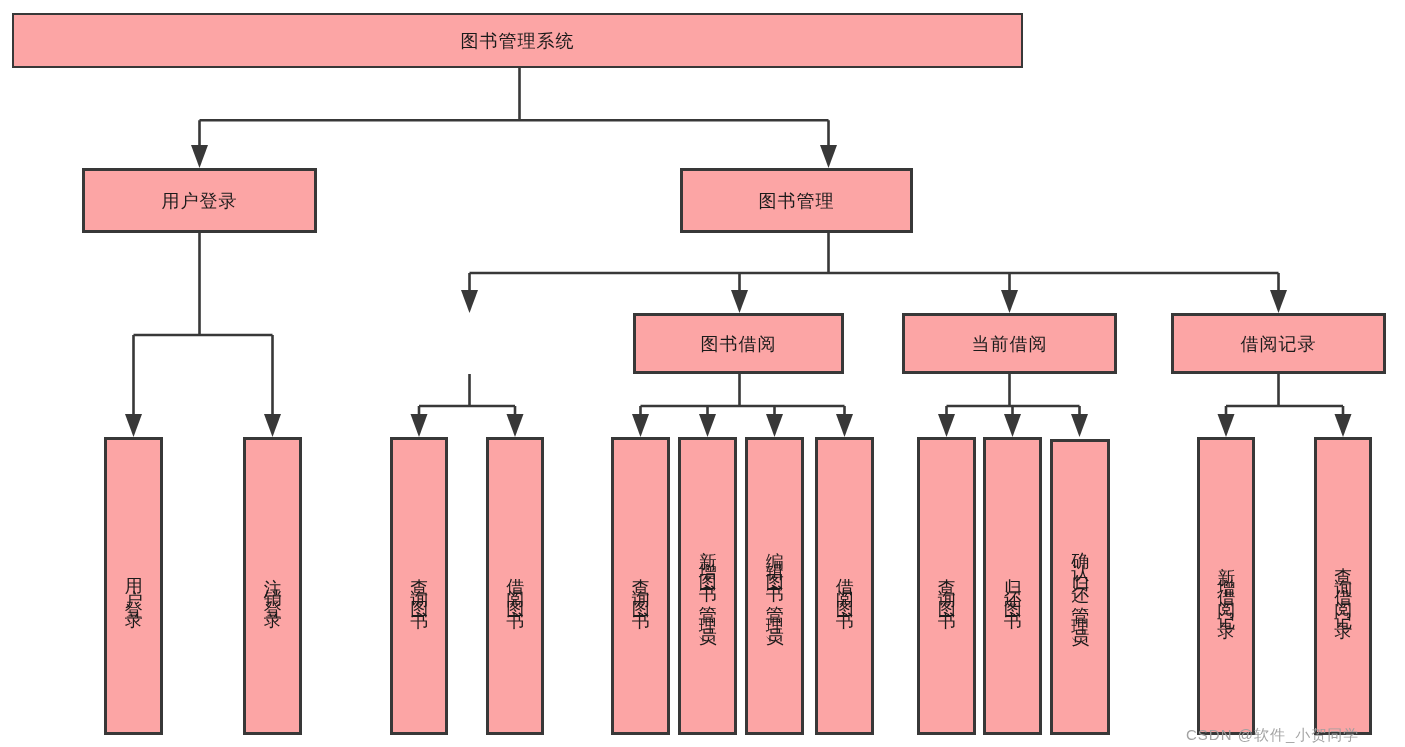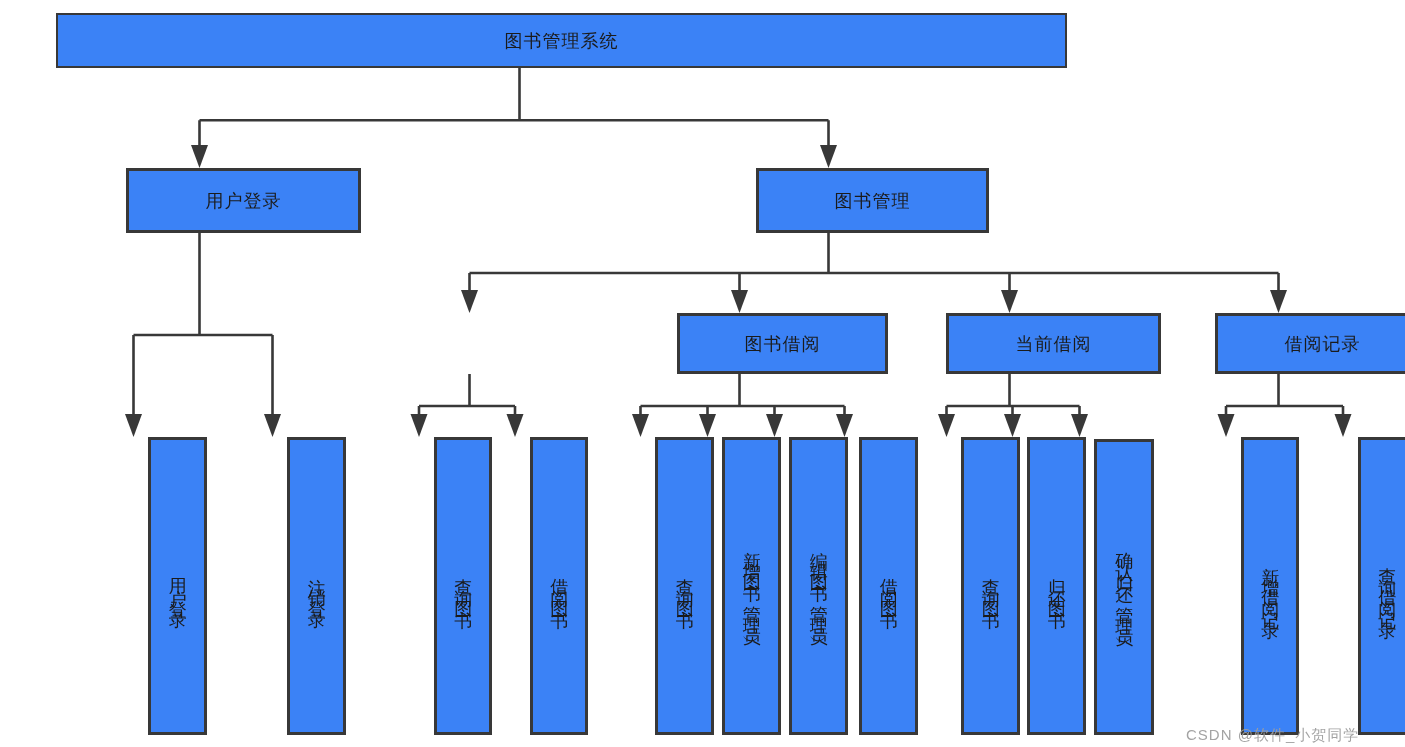--- a/index.html
+++ b/index.html
@@ -9,29 +9,28 @@
     height: 747px;
     background: #ffffff;
     font-family: "Liberation Sans", sans-serif;
     color: #1b1b1b;
     overflow: hidden;
   }
   .wires { position: absolute; left: 0; top: 0; }
   .box {
     position: absolute;
     box-sizing: border-box;
-    background: #3b82f6;
+    background: #fca5a5;
     border: 3px solid #383838;
     display: flex;
     align-items: center;
     justify-content: center;
     font-size: 18px;
     letter-spacing: 1px;
     white-space: nowrap;
-    margin-left: 44px;
   }
   .root-box { border-width: 2px; font-size: 18px; }
   .leaf { letter-spacing: 0; }
   .vtext {
     writing-mode: vertical-rl;
     text-orientation: mixed;
     letter-spacing: 11px;
     line-height: 1.15;
     white-space: nowrap;
   }
@@ -89,21 +88,21 @@
       <polygon points="1004,414 1021,414 1012.5,437"></polygon>
       <polygon points="1071,414 1088,414 1079.5,437"></polygon>
       <polygon points="1217.5,414 1234.5,414 1226,437"></polygon>
       <polygon points="1334.5,414 1351.5,414 1343,437"></polygon>
     </g>
   </svg>
 
   <div class="box root-box" style="left:12px; top:13px; width:1011px; height:55px;">图书管理系统</div>
 
   <div class="box" style="left:82px; top:168px; width:235px; height:65px;">用户登录</div>
-  <div class="box" style="left:712px; top:168px; width:233px; height:65px;">图书管理</div>
+  <div class="box" style="left:680px; top:168px; width:233px; height:65px;">图书管理</div>
 
   <div class="box" style="left:633px; top:313px; width:211px; height:61px;">图书借阅</div>
   <div class="box" style="left:902px; top:313px; width:215px; height:61px;">当前借阅</div>
   <div class="box" style="left:1171px; top:313px; width:215px; height:61px;">借阅记录</div>
 
   <div class="box leaf" style="left:104px; top:437px; width:59px; height:298px;">
     <span class="vtext">用户登录</span>
   </div>
   <div class="box leaf" style="left:243px; top:437px; width:59px; height:298px;">
     <span class="vtext">注销登录</span>

